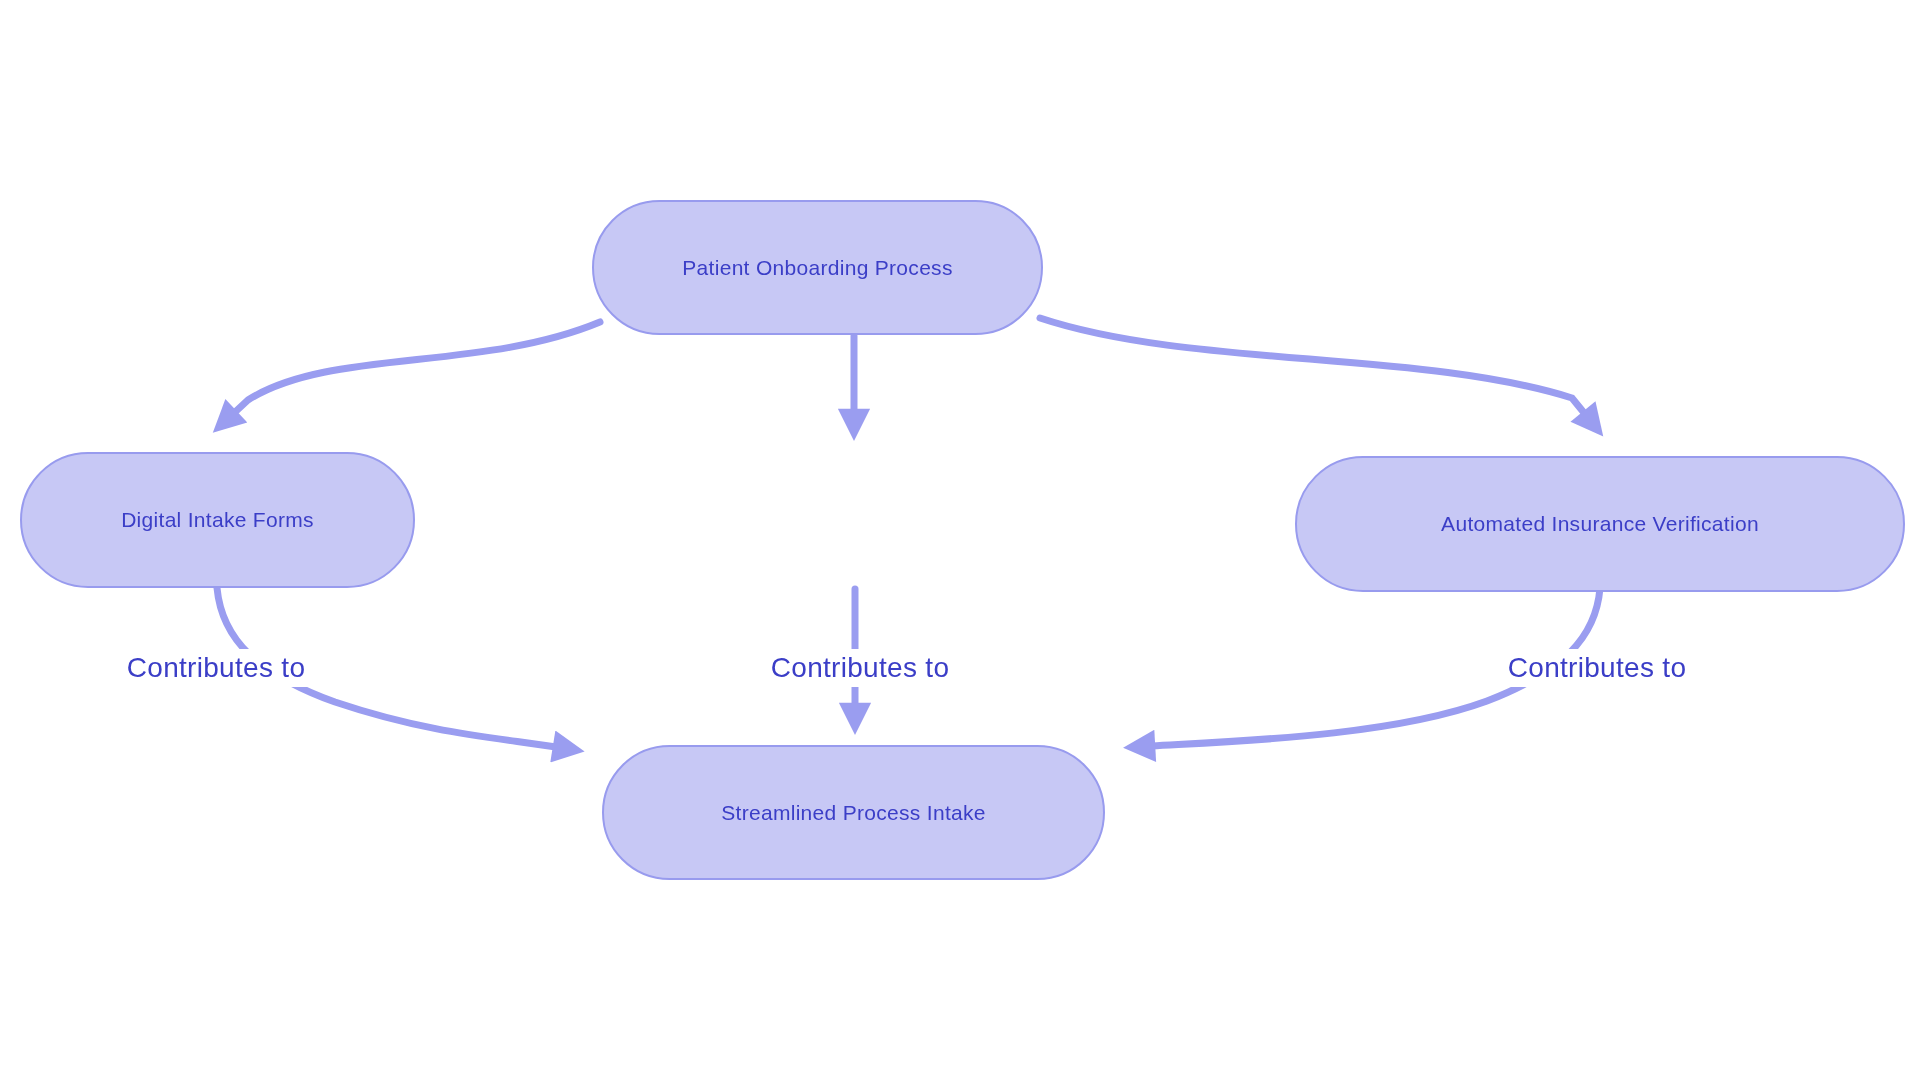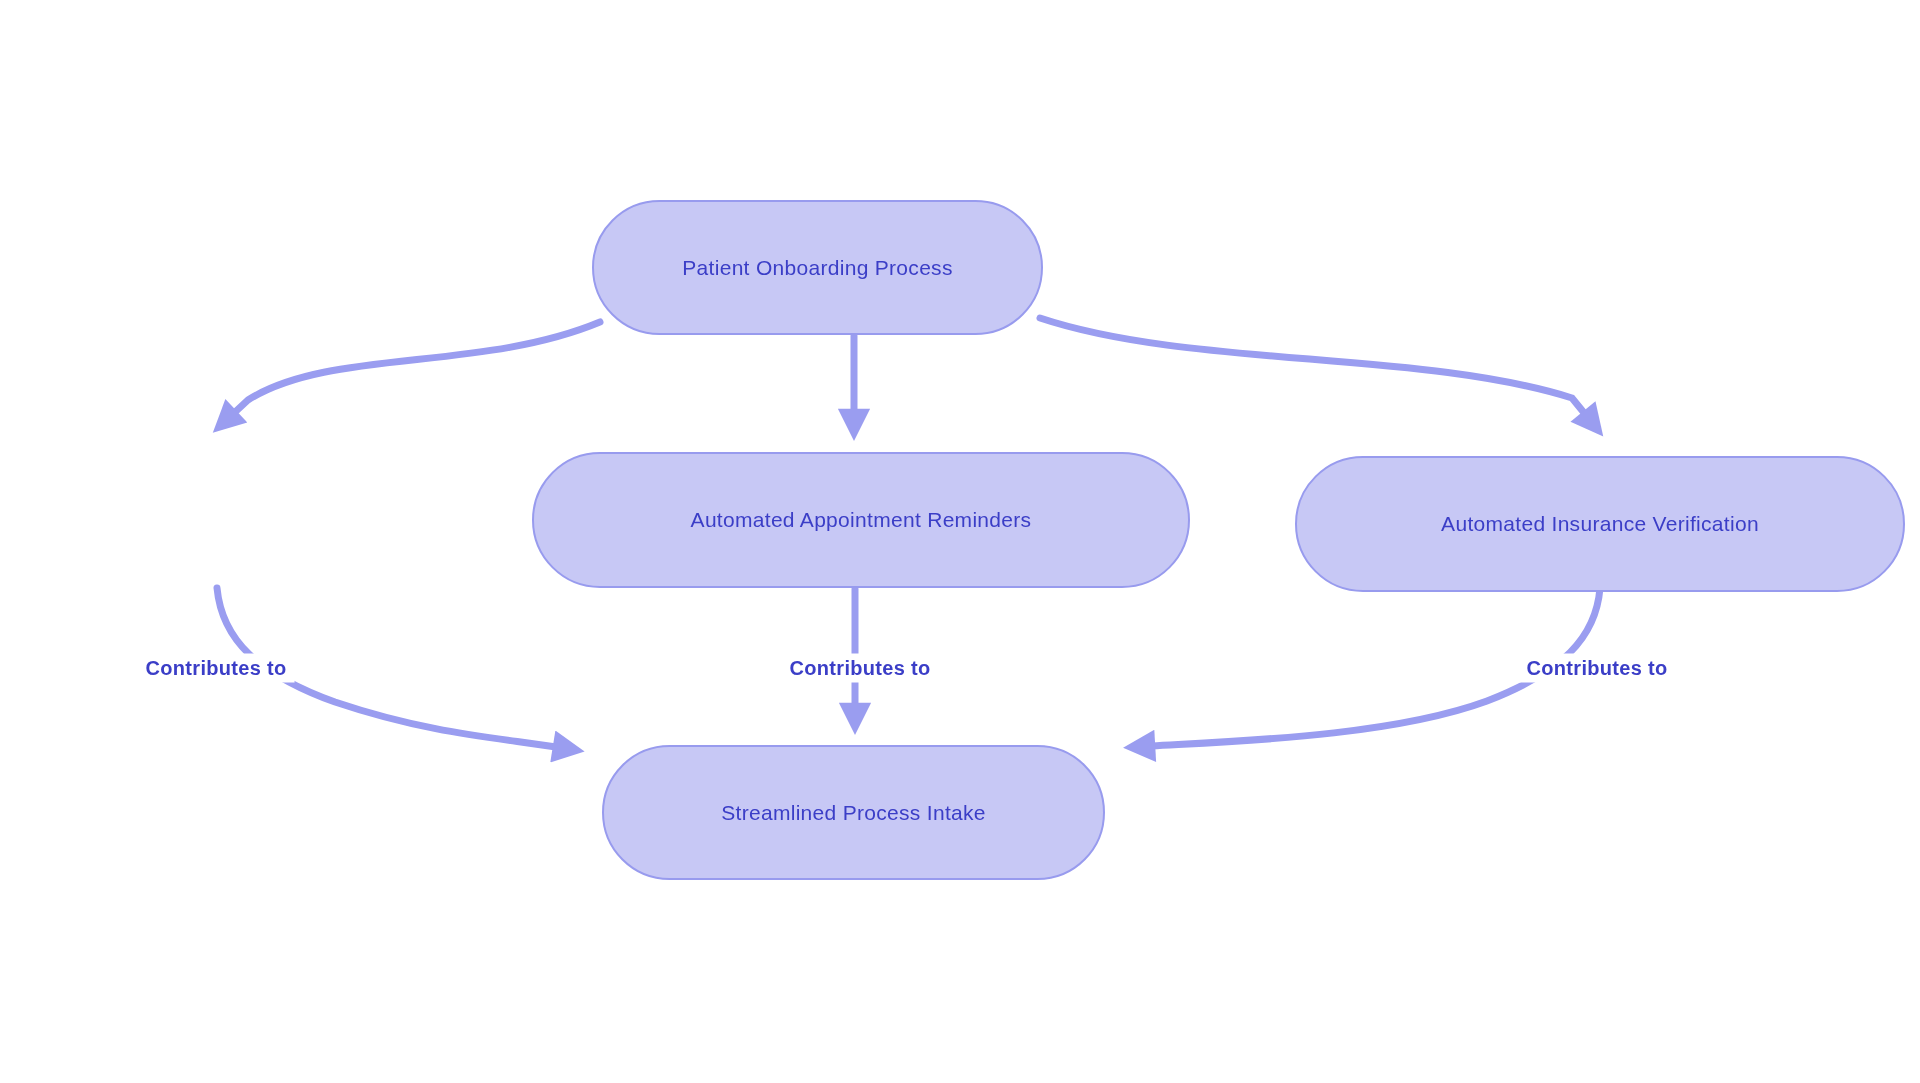--- a/index.html
+++ b/index.html
@@ -37,22 +37,22 @@
     font-size: 21px;
     font-weight: 500;
     letter-spacing: 0.3px;
     white-space: nowrap;
   }
   .edge-label {
     position: absolute;
     transform: translate(-50%, -50%);
     background: var(--bg, #ffffff);
     color: var(--text, #3b3ec7);
-    font-size: 20px;
-    font-weight: 700;
+    font-size: 28px;
+    font-weight: 400;
     letter-spacing: 0.3px;
     padding: 3px 8px;
     white-space: nowrap;
     z-index: 1;
     text-align: right;
   }
   #node-root                   { left: 592px;  top: 200px; width: 451px; height: 135px; }
   #node-digital-intake         { left: 20px;   top: 452px; width: 395px; height: 136px; }
   #node-appointment-reminders  { left: 532px;  top: 452px; width: 658px; height: 136px; }
   #node-insurance-verification { left: 1295px; top: 456px; width: 610px; height: 136px; }
@@ -83,24 +83,24 @@
   </svg>
 
   <div class="edge-label" id="edge-label-digital">Contributes to</div>
   <div class="edge-label" id="edge-label-reminders">Contributes to</div>
   <div class="edge-label" id="edge-label-insurance">Contributes to</div>
 
   <div class="node" id="node-root">
     <span class="node-label">Patient Onboarding Process</span>
   </div>
 
+  <div class="node" id="node-digital-intake">
+    <span class="node-label">Digital Intake Forms</span>
+  </div>
 
-  <div class="node" id="node-appointment-reminders">
-    <span class="node-label">Automated Appointment Reminders</span>
-  </div>
 
   <div class="node" id="node-insurance-verification">
     <span class="node-label">Automated Insurance Verification</span>
   </div>
 
   <div class="node" id="node-streamlined-intake">
     <span class="node-label">Streamlined Process Intake</span>
   </div>
 
 </div>

